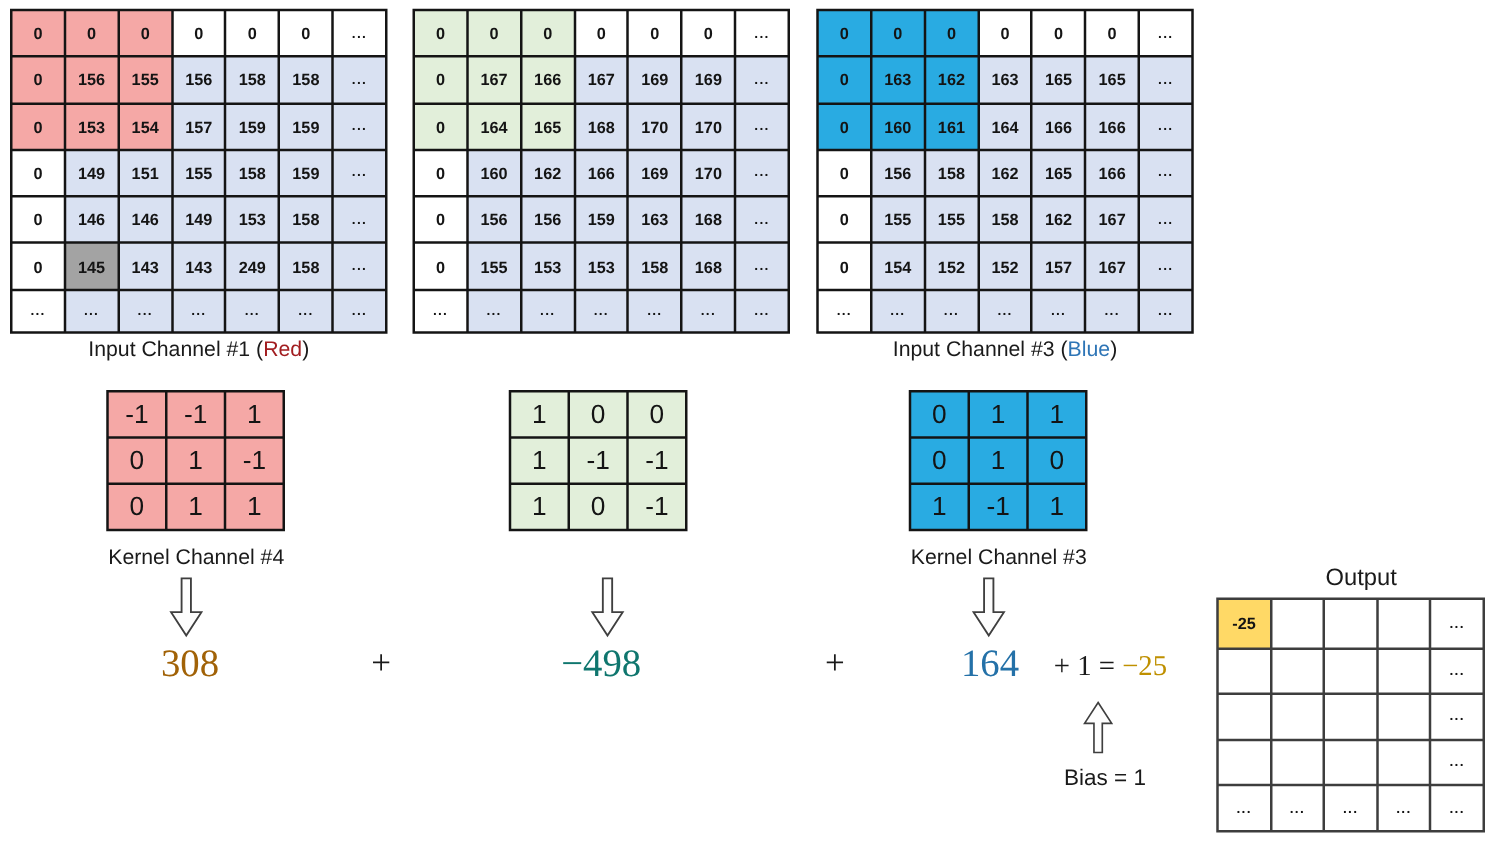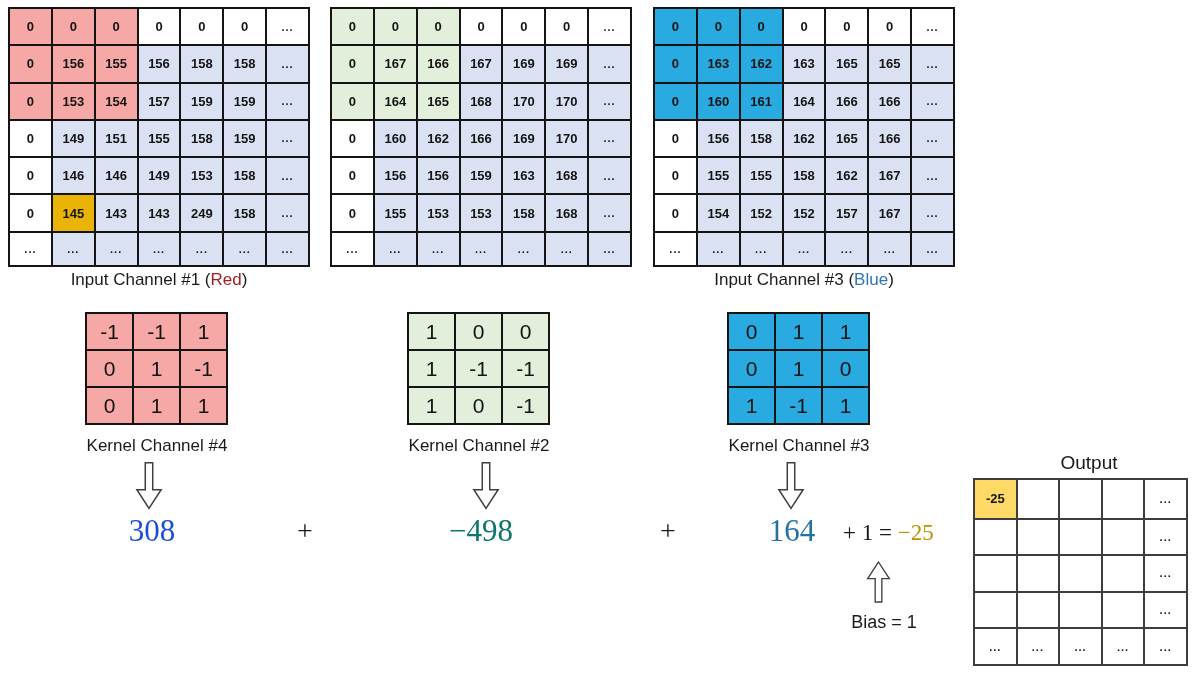--- a/index.html
+++ b/index.html
@@ -73,21 +73,21 @@
       <div class="cell" style="background: rgb(217, 225, 242);">159</div>
       <div class="cell dots" style="background: rgb(217, 225, 242);">...</div>
       <div class="cell" style="background: rgb(255, 255, 255);">0</div>
       <div class="cell" style="background: rgb(217, 225, 242);">146</div>
       <div class="cell" style="background: rgb(217, 225, 242);">146</div>
       <div class="cell" style="background: rgb(217, 225, 242);">149</div>
       <div class="cell" style="background: rgb(217, 225, 242);">153</div>
       <div class="cell" style="background: rgb(217, 225, 242);">158</div>
       <div class="cell dots" style="background: rgb(217, 225, 242);">...</div>
       <div class="cell" style="background: rgb(255, 255, 255);">0</div>
-      <div class="cell" style="background: #eab308;">145</div>
+      <div class="cell" style="background: #a3a3a3;">145</div>
       <div class="cell" style="background: rgb(217, 225, 242);">143</div>
       <div class="cell" style="background: rgb(217, 225, 242);">143</div>
       <div class="cell" style="background: rgb(217, 225, 242);">249</div>
       <div class="cell" style="background: rgb(217, 225, 242);">158</div>
       <div class="cell dots" style="background: rgb(217, 225, 242);">...</div>
       <div class="cell dots" style="background: rgb(255, 255, 255);">...</div>
       <div class="cell dots" style="background: rgb(217, 225, 242);">...</div>
       <div class="cell dots" style="background: rgb(217, 225, 242);">...</div>
       <div class="cell dots" style="background: rgb(217, 225, 242);">...</div>
       <div class="cell dots" style="background: rgb(217, 225, 242);">...</div>
@@ -232,34 +232,33 @@
       <div class="cell" style="background: rgb(41, 171, 226);">1</div>
       <div class="cell" style="background: rgb(41, 171, 226);">0</div>
       <div class="cell" style="background: rgb(41, 171, 226);">1</div>
       <div class="cell" style="background: rgb(41, 171, 226);">0</div>
       <div class="cell" style="background: rgb(41, 171, 226);">1</div>
       <div class="cell" style="background: rgb(41, 171, 226);">-1</div>
       <div class="cell" style="background: rgb(41, 171, 226);">1</div>
     </div>
 
   <div class="kernel-label" style="left:46px">Kernel Channel #4</div>
-  <div class="kernel-label" style="left:368px">Kernel Channel #2</div>
   <div class="kernel-label" style="left:688px">Kernel Channel #3</div>
 
   <svg class="arrow" style="left:135px;top:461px" width="28" height="50" viewBox="0 0 30 52">
     <path d="M11 1 H19 V30 H28 L15 50 L2 30 H11 Z" fill="#fdfdfd" stroke="#3f3f3f" stroke-width="1.6"></path>
   </svg>
   <svg class="arrow" style="left:472px;top:461px" width="28" height="50" viewBox="0 0 30 52">
     <path d="M11 1 H19 V30 H28 L15 50 L2 30 H11 Z" fill="#fdfdfd" stroke="#3f3f3f" stroke-width="1.6"></path>
   </svg>
   <svg class="arrow" style="left:777px;top:461px" width="28" height="50" viewBox="0 0 30 52">
     <path d="M11 1 H19 V30 H28 L15 50 L2 30 H11 Z" fill="#fdfdfd" stroke="#3f3f3f" stroke-width="1.6"></path>
   </svg>
 
-  <div class="eq t1" style="color: #1d4ed8;">308</div>
+  <div class="eq t1" style="color: #a16207;">308</div>
   <div class="eq p1">+</div>
   <div class="eq t2" style="color: #0f766e;">−498</div>
   <div class="eq p2">+</div>
   <div class="eq t3" style="color: rgb(36, 113, 168);">164</div>
   <div class="eq bias-eq">
     <span>+ 1 = </span><span class="res" style="color: rgb(191, 144, 0);">−25</span>
   </div>
 
   <svg class="arrow" style="left:866px;top:557px" width="25" height="50" viewBox="0 0 30 52">
     <path d="M15 2 L28 22 H19 V50 H11 V22 H2 Z" fill="#fdfdfd" stroke="#3f3f3f" stroke-width="1.6"></path>

